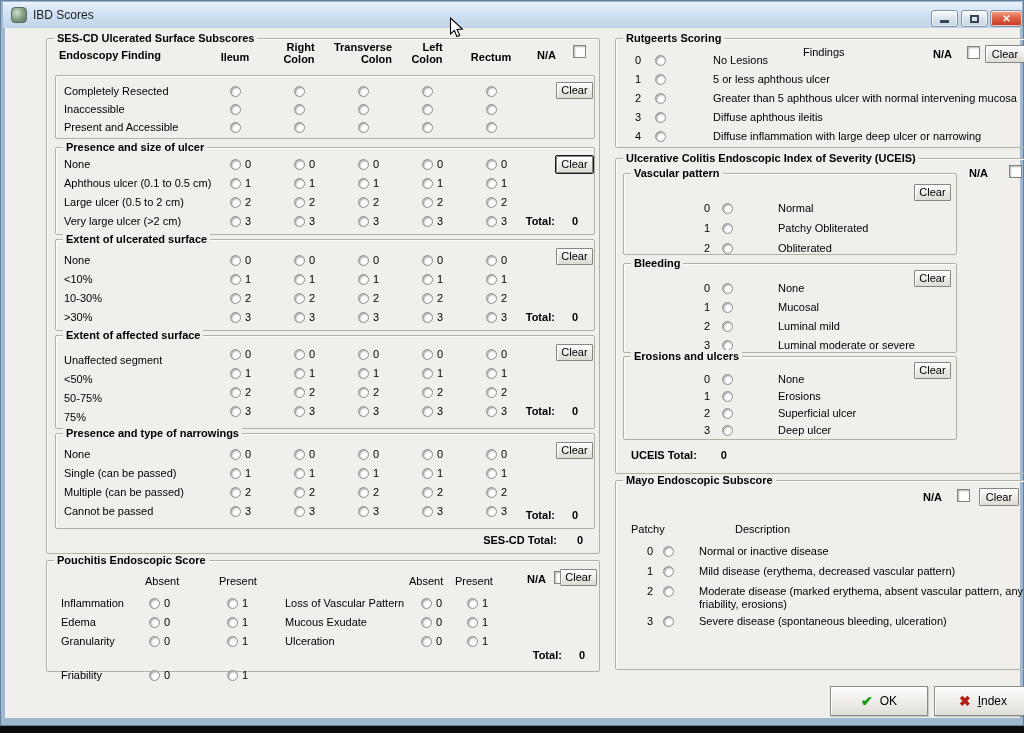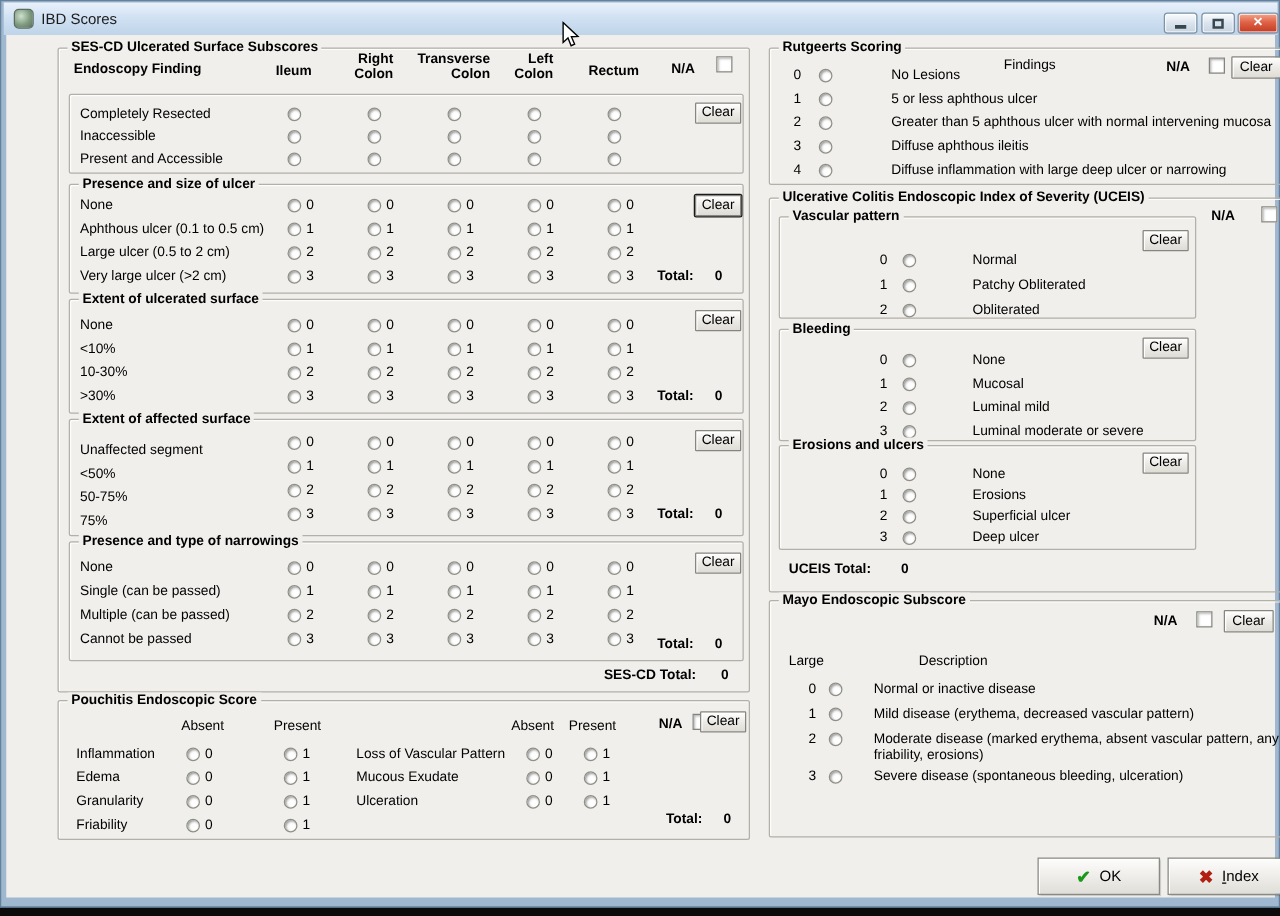--- a/index.html
+++ b/index.html
@@ -610,21 +610,21 @@
         <span class="lbl" style="left:238px">Ulceration</span>
         <span class="cell" style="left:374px">
             <i class="radio"></i>
             <span class="num">0</span>
           </span>
         <span class="cell" style="left:420px">
             <i class="radio"></i>
             <span class="num">1</span>
           </span>
       </div>
-      <div class="row" style="top:93px">
+      <div class="row" style="top:108px">
         <span class="lbl" style="left:14px">Friability</span>
         <span class="cell" style="left:102px">
             <i class="radio"></i>
             <span class="num">0</span>
           </span>
         <span class="cell" style="left:180px">
             <i class="radio"></i>
             <span class="num">1</span>
           </span>
       </div>
@@ -740,21 +740,21 @@
       </div>
 
       <span class="tot" style="left:15px;top:290px"><span>UCEIS Total:</span><span class="tv" style="margin-left:24px">0</span></span>
     </div>
 
     <div class="g" style="left:583px;top:480px;width:513px;height:190px">
       <span class="lg">Mayo Endoscopic Subscore</span>
       <span class="lbl b" style="left:307px;top:10px">N/A</span>
       <span class="cb" style="left:341px;top:8px"></span>
       <button class="btn clear" style="left:363px;top:7px;width:40px;height:18px">Clear</button>
-      <span class="lbl" style="left:15px;top:42px">Large</span>
+      <span class="lbl" style="left:15px;top:42px">Patchy</span>
       <span class="lbl" style="left:119px;top:42px">Description</span>
       <div class="row" style="top:64px">
         <span class="snum" style="left:21px;width:16px">0</span>
         <i class="radio ar" style="left:47px"></i>
         <span class="lbl" style="left:83px">Normal or inactive disease</span>
       </div>
       <div class="row" style="top:84px">
         <span class="snum" style="left:21px;width:16px">1</span>
         <i class="radio ar" style="left:47px"></i>
         <span class="lbl" style="left:83px">Mild disease (erythema, decreased vascular pattern)</span>

